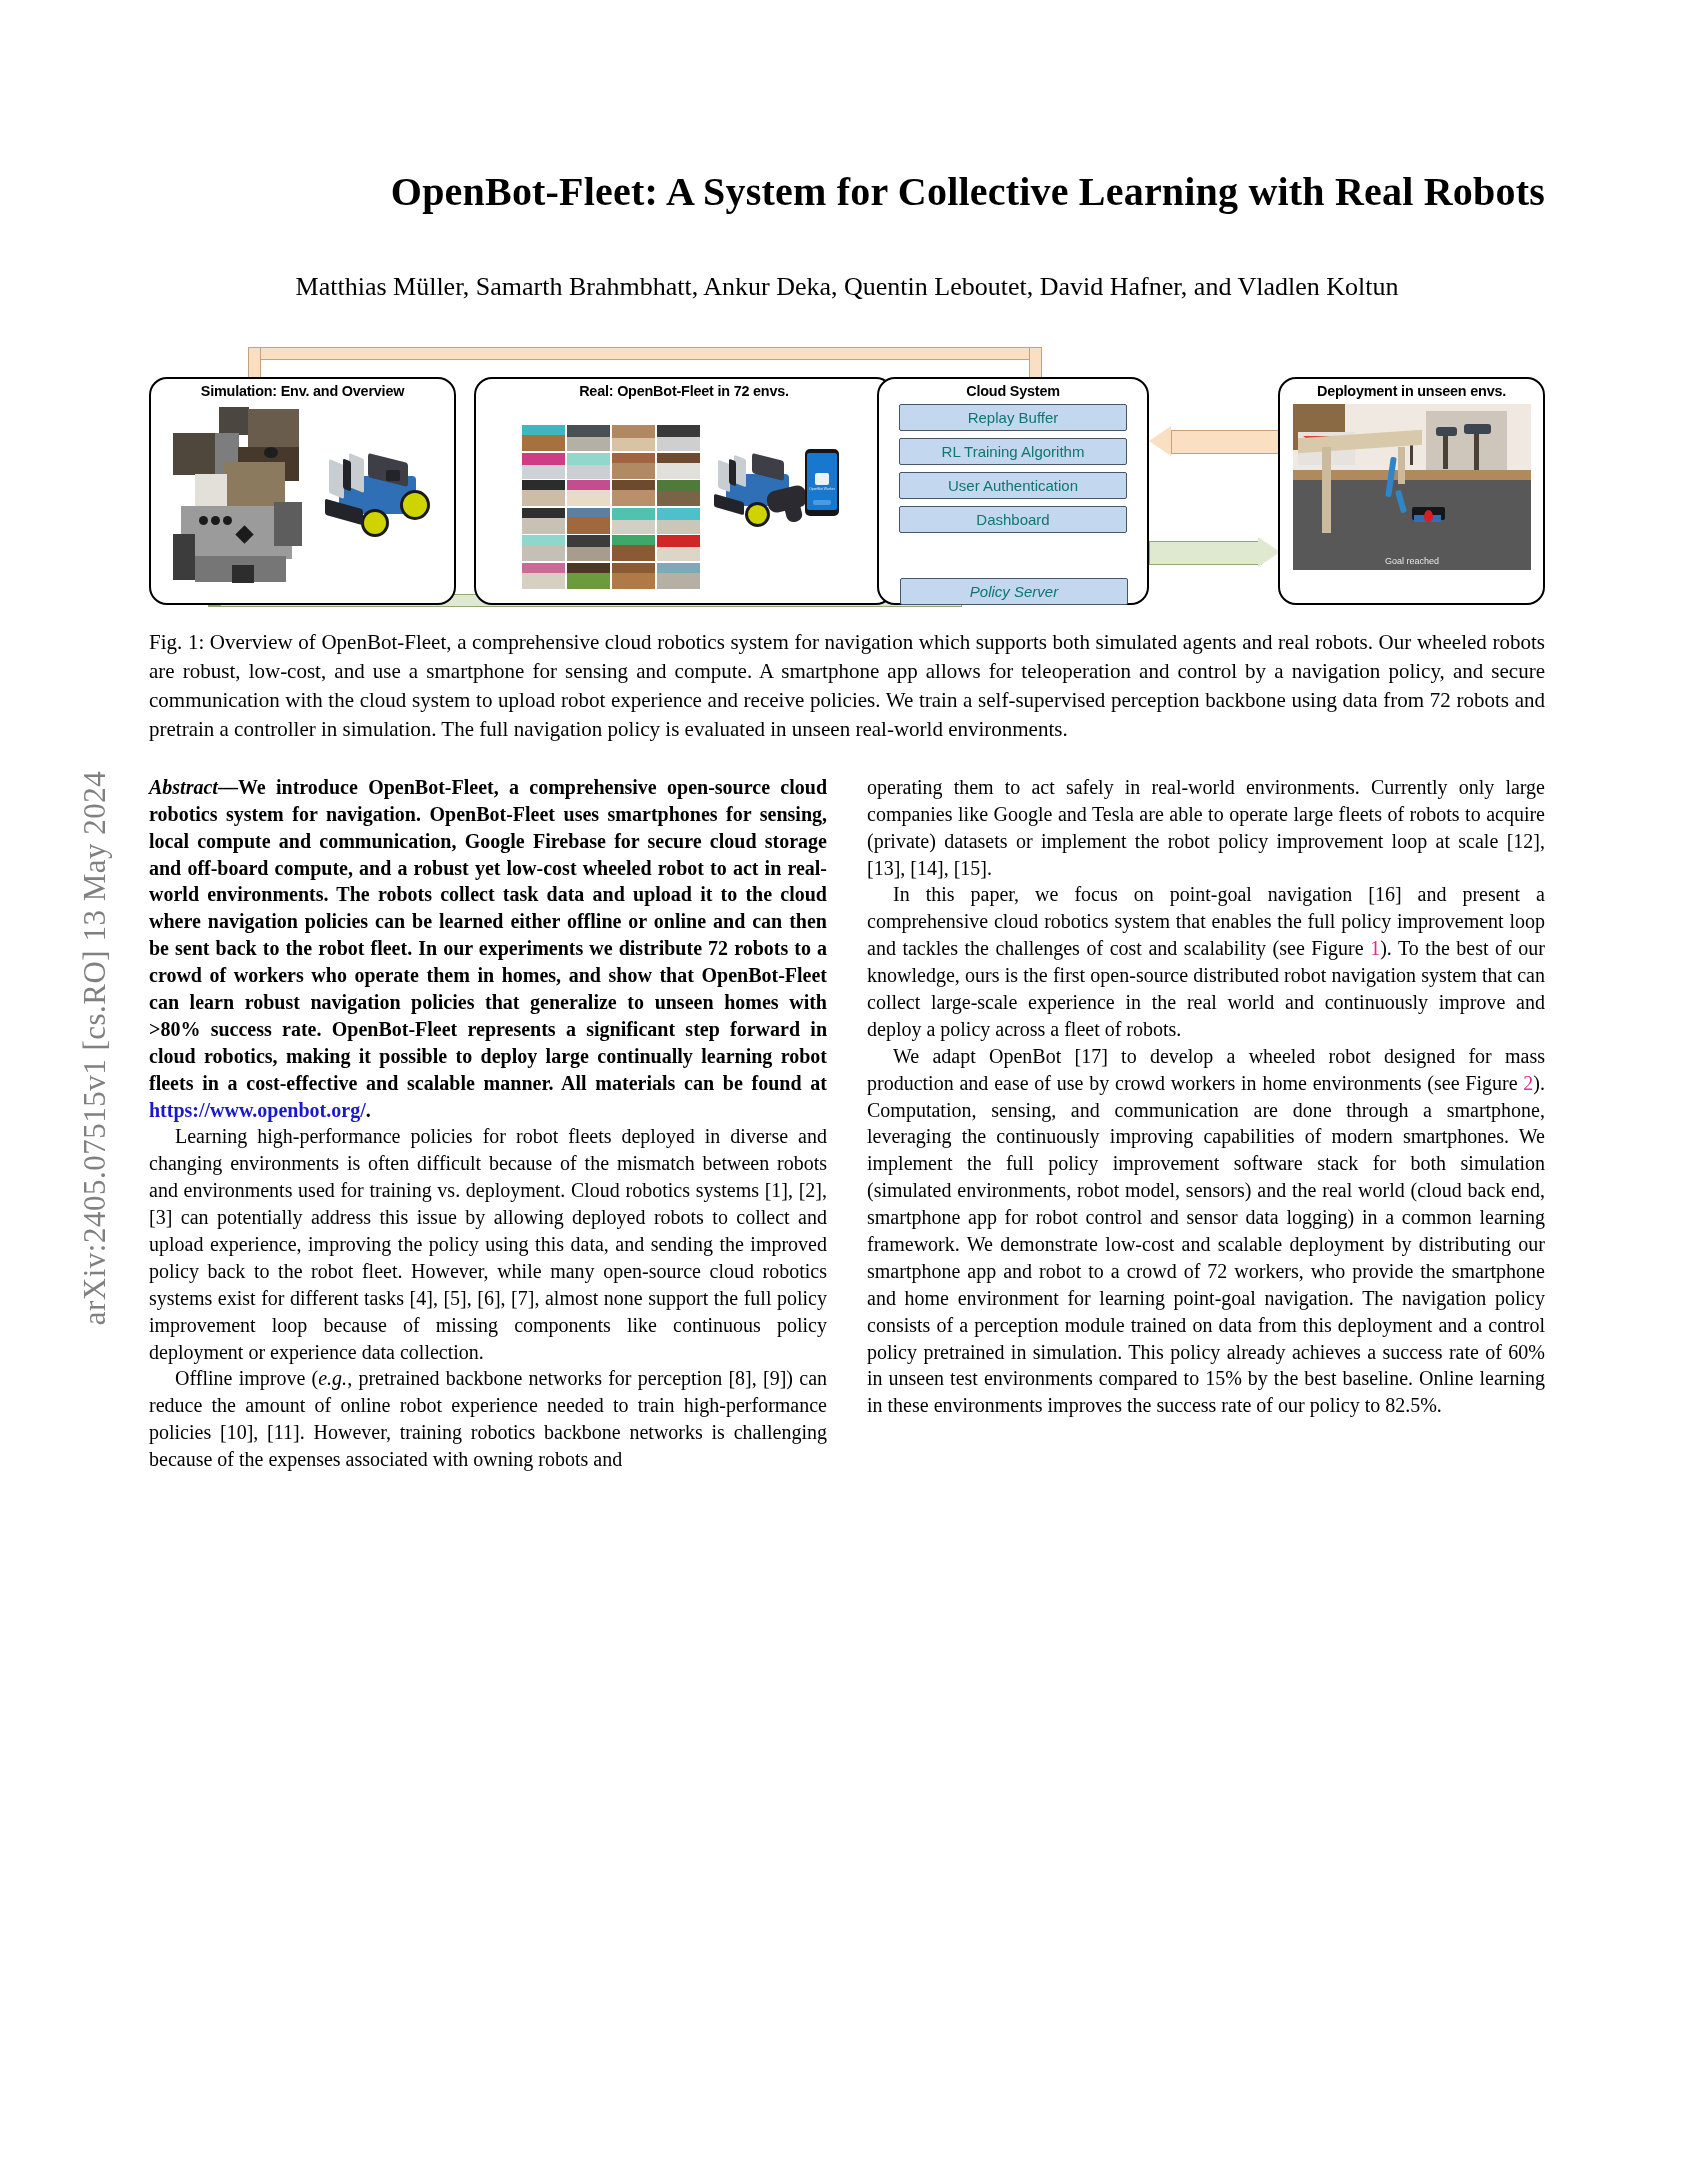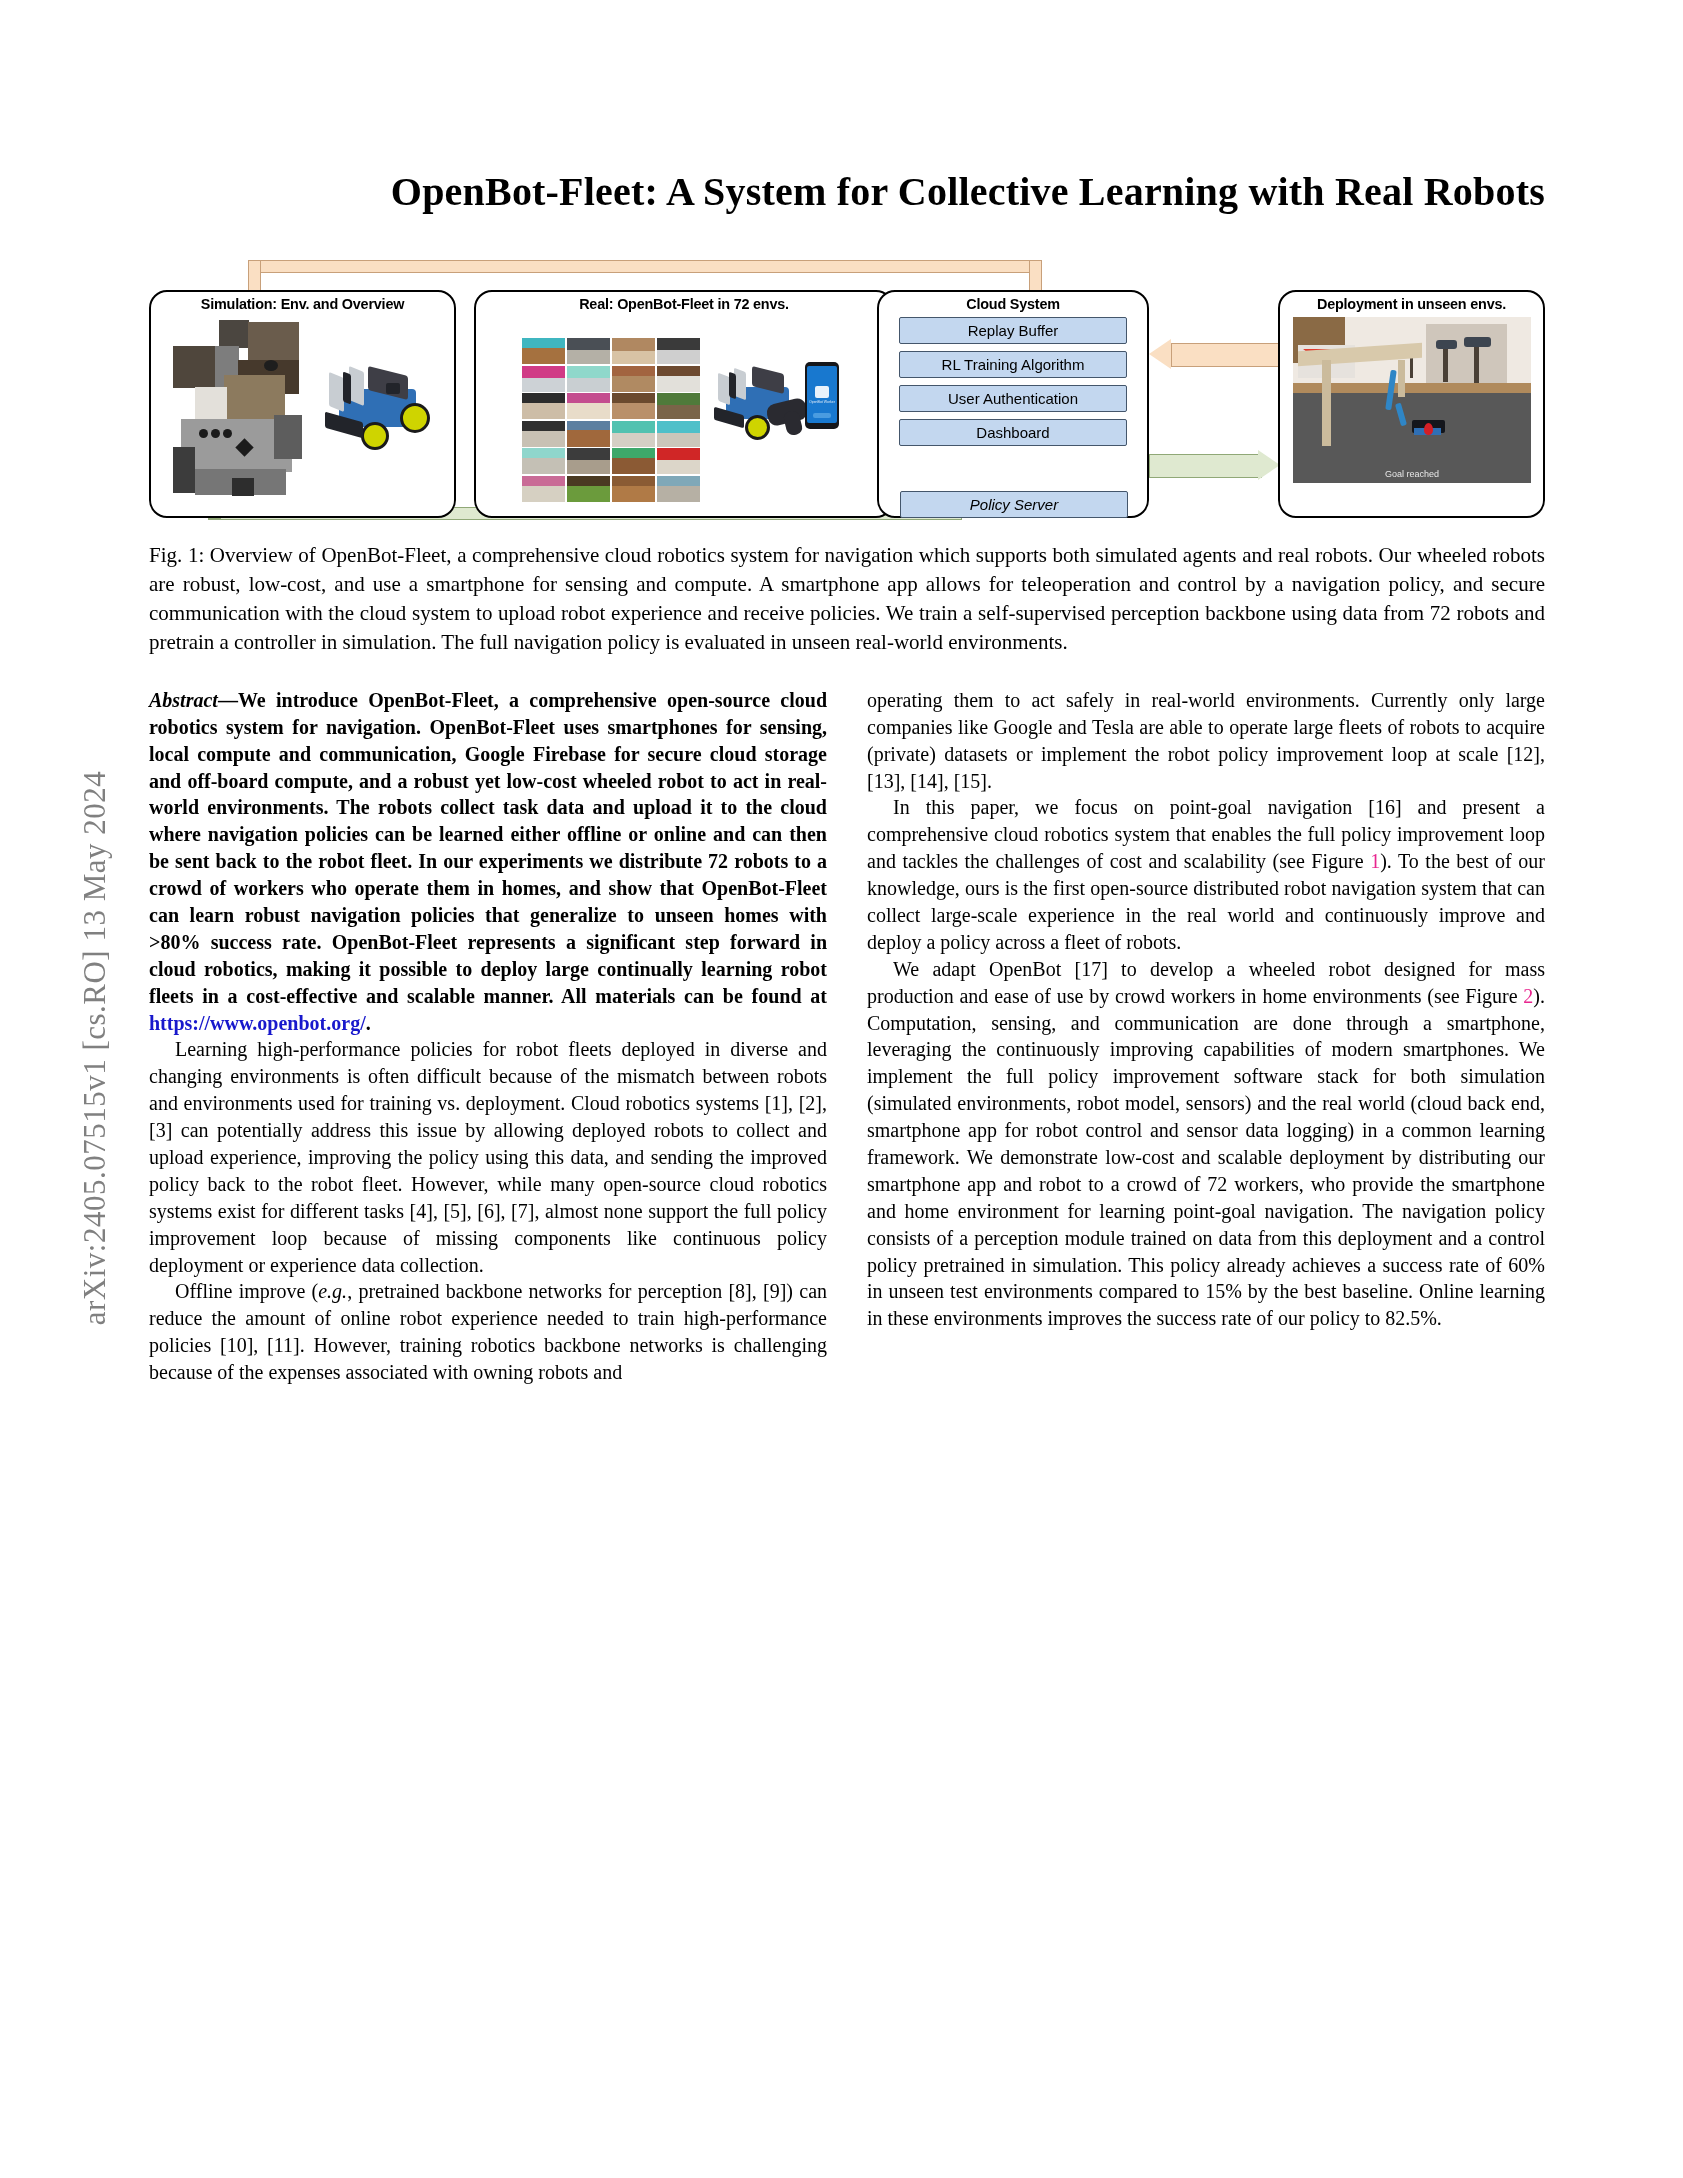--- a/index.html
+++ b/index.html
@@ -65,21 +65,21 @@
   .phone-app-icon{width:14px;height:12px;background:#e9f2fb;border-radius:2px;}
   .phone-app-label{font-family:"Liberation Sans",sans-serif;font-size:3.5px;color:#dce9f7;margin-top:2px;}
   .phone-btn{position:absolute;bottom:5px;left:6px;right:6px;height:5px;background:#4a9ce0;border-radius:2px;}
   .ctrl{position:absolute;background:#2a2a30;border-radius:9px;}
 
   
   .cloud-body{position:relative;width:100%;height:194px;padding-top:5px;box-sizing:border-box;}
   .cloud-block{
     position:relative;margin:0 auto 7px auto;width:226px;height:25px;
     background:#c3d7ef;border:1.6px solid #44566b;border-radius:2px;
-    font-family:"Liberation Sans",sans-serif;font-size:15px;color:#000000;
+    font-family:"Liberation Sans",sans-serif;font-size:15px;color:#0f766e;
     display:flex;align-items:center;justify-content:center;z-index:6;
   }
   #block-policy{position:absolute;left:50%;margin-left:-113px;bottom:-19px;font-style:italic;}
 
   
   .deploy-photo{position:absolute;left:13px;top:25px;width:238px;height:166px;
     background:#585858;overflow:hidden;}
   .goal-label{
     position:absolute;bottom:4px;left:0;right:0;text-align:center;
     font-family:"Liberation Sans",sans-serif;font-size:9px;color:#e8e8e8;
@@ -113,20 +113,21 @@
   .ital{font-style:italic;}
 </style>
 </head>
 <body>
 
 <div id="arxiv-stamp">arXiv:2405.07515v1  [cs.RO]  13 May 2024</div>
 
 <div id="page">
 
   <div id="title">OpenBot-Fleet: A System for Collective Learning with Real Robots</div>
+  <div id="authors">Matthias Müller, Samarth Brahmbhatt, Ankur Deka, Quentin Leboutet, David Hafner, and Vladlen Koltun</div>
 
   <div id="figure">
 
     <div class="arrow-band peach" style="left:99px;top:0px;width:792px;height:11px;"></div>
     <div class="arrow-band peach" style="left:99px;top:0px;width:11px;height:50px;"></div>
     <div class="arrow-band peach" style="left:880px;top:0px;width:11px;height:59px;"></div>
     <div class="ahead" style="left:867px;top:57px;border-left:18px solid transparent;border-right:18px solid transparent;border-top:20px solid #fadfc3;"></div>
 
     <div class="arrow-band peach" style="left:693px;top:83px;width:32px;height:22px;"></div>
     <div class="ahead" style="left:721px;top:79px;border-top:15px solid transparent;border-bottom:15px solid transparent;border-left:18px solid #fadfc3;"></div>

